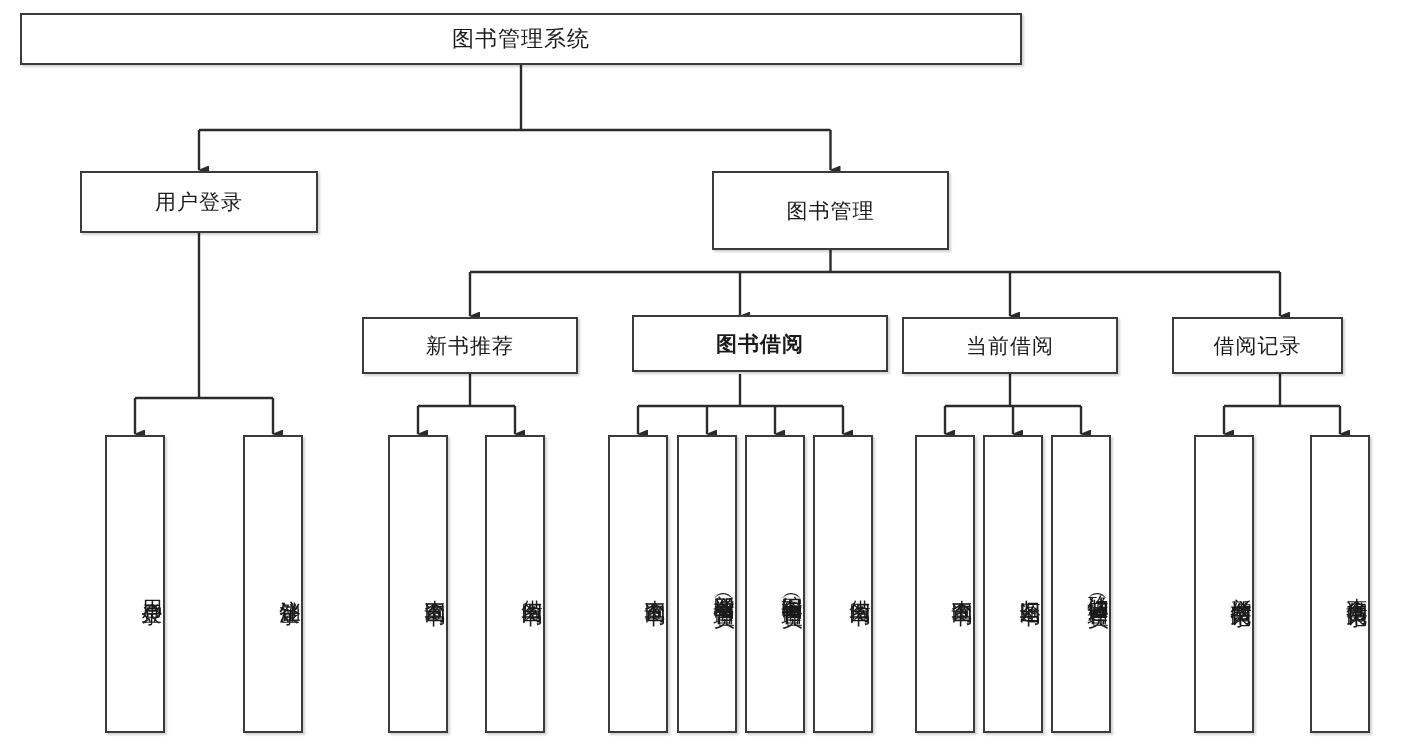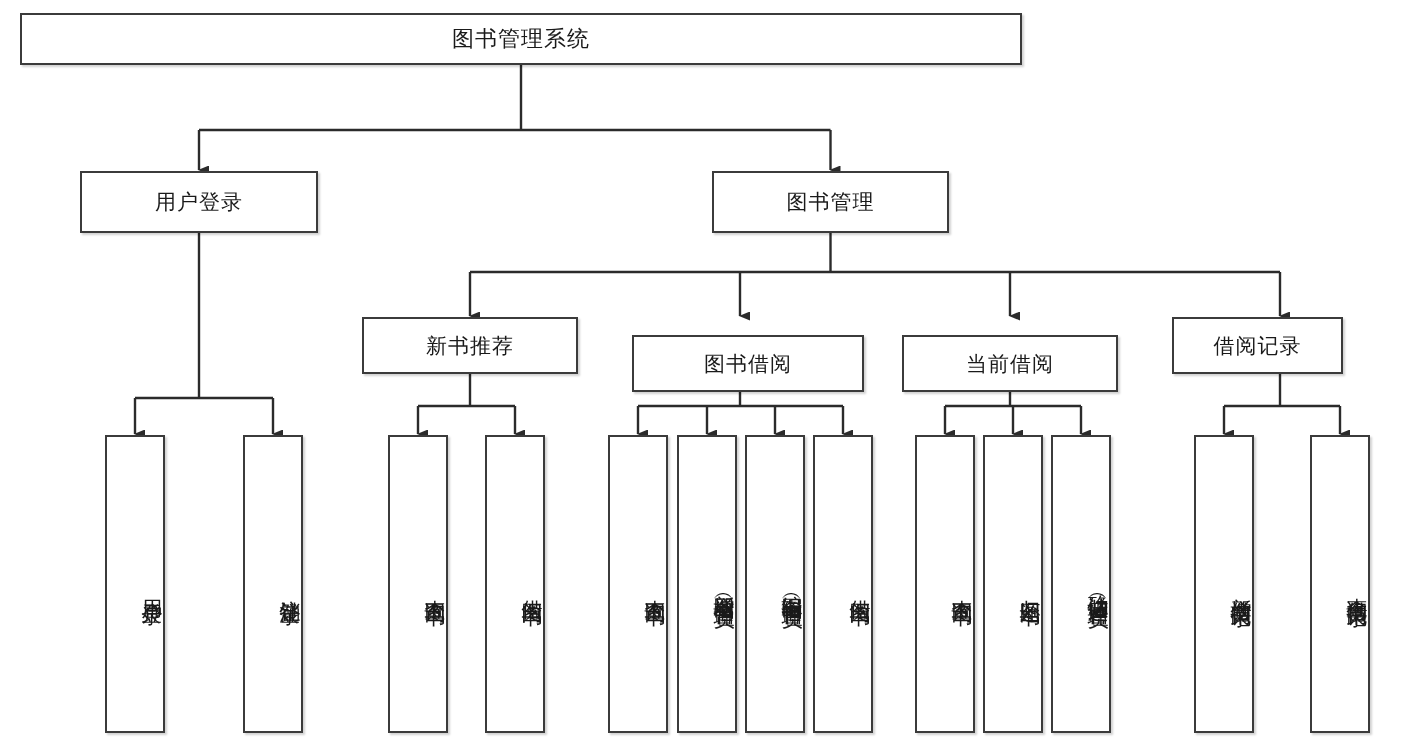--- a/index.html
+++ b/index.html
@@ -123,30 +123,30 @@
       </g>
   </svg>
 
   <div id="nodes">
       <div class="node horiz title" style="left: 20px; top: 13px; width: 1002px; height: 52px;">
         <span class="htext">图书管理系统</span>
       </div>
       <div class="node horiz" style="left: 80px; top: 171px; width: 238px; height: 62px;">
         <span class="htext">用户登录</span>
       </div>
-      <div class="node horiz" style="left: 712px; top: 171px; width: 237px; height: 62px;">
+      <div class="node horiz" style="left: 712px; top: 171px; width: 237px; height: 79px;">
         <span class="htext">图书管理</span>
       </div>
       <div class="node horiz" style="left: 362px; top: 317px; width: 216px; height: 57px; font-family: Liberation Serif, serif;">
         <span class="htext">新书推荐</span>
       </div>
-      <div class="node horiz" style="left: 632px; top: 335px; width: 232px; height: 57px;">
+      <div class="node horiz" style="left: 632px; top: 315px; width: 256px; height: 57px; font-weight: bold;">
         <span class="htext">图书借阅</span>
       </div>
-      <div class="node horiz" style="left: 902px; top: 335px; width: 216px; height: 57px;">
+      <div class="node horiz" style="left: 902px; top: 317px; width: 216px; height: 57px;">
         <span class="htext">当前借阅</span>
       </div>
       <div class="node horiz" style="left: 1172px; top: 317px; width: 171px; height: 57px;">
         <span class="htext">借阅记录</span>
       </div>
       <div class="node vert" style="left: 105px; top: 435px; width: 60px; height: 298px;">
         <span class="vtext">用户登录</span>
       </div>
       <div class="node vert" style="left: 243px; top: 435px; width: 60px; height: 298px;">
         <span class="vtext">注销登录</span>

